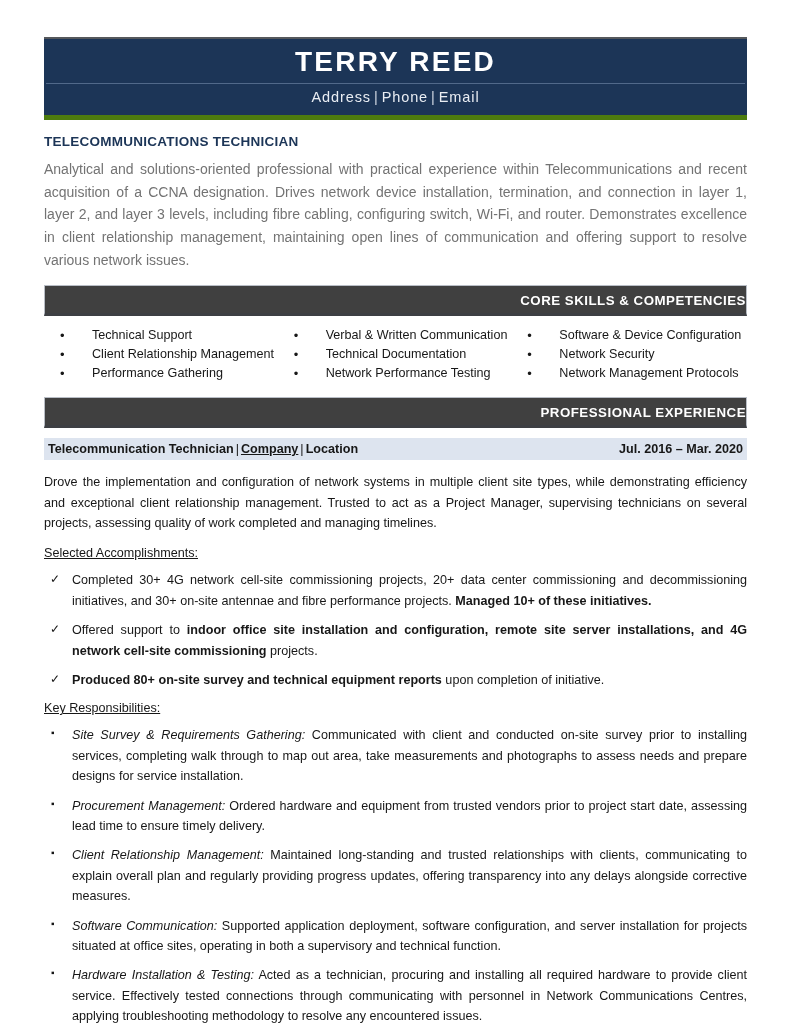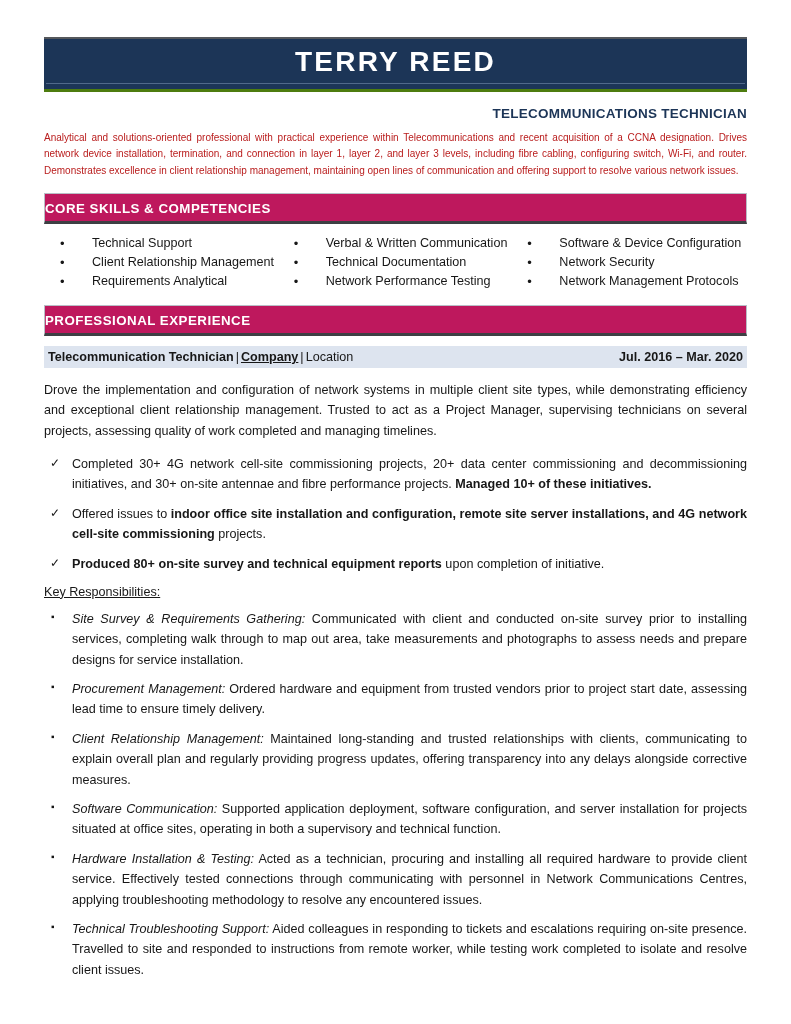--- a/index.html
+++ b/index.html
@@ -20,22 +20,22 @@
     width: 791px;
     min-height: 1024px;
     padding: 37px 44px 0 44px;
     background: #ffffff;
   }
 
   
   .name-banner {
     background: #1c3557;
     border-top: 2px solid #55585c;
-    border-bottom: 3px solid #4d7c0f;
-    padding: 8px 0 0 0;
+    border-bottom: 5px solid #4d7c0f;
+    padding: 8px 0 9px 0;
     text-align: center;
   }
   .name-title {
     font-size: 28px;
     font-weight: bold;
     color: #ffffff;
     letter-spacing: 2.2px;
     line-height: 1.08;
     margin: 0 0 6px 0;
     font-family: "Liberation Sans", sans-serif;
@@ -51,45 +51,45 @@
     letter-spacing: 0.9px;
     line-height: 1.15;
   }
   .contact-sep {
     color: #cfd7e2;
     padding: 0 3px;
   }
 
   
   .headline {
-    text-align: right;
+    text-align: left;
     font-size: 13.5px;
     font-weight: bold;
     color: #1c3557;
     letter-spacing: 0.25px;
     margin: 14px 0 9px 0;
   }
 
   
   .summary {
-    font-size: 10px;
+    font-size: 14px;
     line-height: 1.62;
     text-align: justify;
-    color: #b91c1c;
+    color: #737373;
     margin: 0 0 14px 0;
   }
 
   
   .section-bar {
-    background: #be185d;
+    background: #404040;
     border-top: 1px solid #b9bec6;
     border-left: 1px solid #b9bec6;
     border-right: 1px solid #b9bec6;
     border-bottom: 3px solid #3d3f43;
-    text-align: left;
+    text-align: right;
     padding: 5px 0 4px 0;
     margin: 0 0 10px 0;
   }
   .section-bar-label {
     color: #ffffff;
     font-size: 13.3px;
     font-weight: bold;
     letter-spacing: 0.5px;
   }
 
@@ -131,21 +131,21 @@
     display: flex;
     justify-content: space-between;
     align-items: baseline;
     padding: 4px 4px 4px 4px;
     margin: 0 0 9px 0;
     font-size: 12.6px;
   }
   .job-left { font-weight: bold; color: #171717; }
   .job-sep { font-weight: normal; padding: 0 2px; }
   .job-company { text-decoration: underline; font-weight: bold; }
-  .job-location { font-weight: normal; }
+  .job-location { font-weight: bold; }
   .job-dates { font-weight: bold; color: #171717; white-space: nowrap; }
 
   
   .job-summary {
     font-size: 12.6px;
     line-height: 1.62;
     text-align: justify;
     color: #171717;
     margin: 12px 0 13px 0;
   }
@@ -190,20 +190,23 @@
   .strong { font-weight: bold; }
 </style>
 </head>
 <body>
 
 <div class="page">
 
   <div class="name-banner">
     <div class="name-title">TERRY REED</div>
     <div class="contact-rule"></div>
+    <div class="contact-line">
+      <span>Address</span><span class="contact-sep">|</span><span>Phone</span><span class="contact-sep">|</span><span>Email</span>
+    </div>
   </div>
 
   <div class="headline">TELECOMMUNICATIONS TECHNICIAN</div>
 
   <p class="summary">Analytical and solutions-oriented professional with practical experience within Telecommunications and recent acquisition of a CCNA designation. Drives network device installation, termination, and connection in layer 1, layer 2, and layer 3 levels, including fibre cabling, configuring switch, Wi-Fi, and router. Demonstrates excellence in client relationship management, maintaining open lines of communication and offering support to resolve various network issues.</p>
 
   <div class="section-bar">
     <span class="section-bar-label">CORE SKILLS &amp; COMPETENCIES</span>
   </div>
 
@@ -212,21 +215,21 @@
       <div class="skill-item">
         <span class="skill-bullet">•</span>
         <span class="skill-text">Technical Support</span>
       </div>
       <div class="skill-item">
         <span class="skill-bullet">•</span>
         <span class="skill-text">Client Relationship Management</span>
       </div>
       <div class="skill-item">
         <span class="skill-bullet">•</span>
-        <span class="skill-text">Requirements Analytical</span>
+        <span class="skill-text">Performance Gathering</span>
       </div>
     </div>
 
     <div class="skill-col">
       <div class="skill-item">
         <span class="skill-bullet">•</span>
         <span class="skill-text">Verbal &amp; Written Communication</span>
       </div>
       <div class="skill-item">
         <span class="skill-bullet">•</span>
@@ -260,29 +263,30 @@
 
   <div class="job-row">
     <div class="job-left">
       <span>Telecommunication Technician</span><span class="job-sep">|</span><span class="job-company">Company</span><span class="job-sep">|</span><span class="job-location">Location</span>
     </div>
     <div class="job-dates">Jul. 2016 – Mar. 2020</div>
   </div>
 
   <p class="job-summary">Drove the implementation and configuration of network systems in multiple client site types, while demonstrating efficiency and exceptional client relationship management. Trusted to act as a Project Manager, supervising technicians on several projects, assessing quality of work completed and managing timelines.</p>
 
+  <div class="sub-heading">Selected Accomplishments:</div>
 
   <div class="bullet-list">
     <div class="bullet-row">
       <span class="bullet-mark">✓</span>
       <span class="bullet-body"><span>Completed 30+ 4G network cell-site commissioning projects, 20+ data center commissioning and decommissioning initiatives, and 30+ on-site antennae and fibre performance projects. </span><span class="strong">Managed 10+ of these initiatives.</span></span>
     </div>
     <div class="bullet-row">
       <span class="bullet-mark">✓</span>
-      <span class="bullet-body"><span>Offered issues to </span><span class="strong">indoor office site installation and configuration, remote site server installations, and 4G network cell-site commissioning</span><span> projects.</span></span>
+      <span class="bullet-body"><span>Offered support to </span><span class="strong">indoor office site installation and configuration, remote site server installations, and 4G network cell-site commissioning</span><span> projects.</span></span>
     </div>
     <div class="bullet-row">
       <span class="bullet-mark">✓</span>
       <span class="bullet-body"><span class="strong">Produced 80+ on-site survey and technical equipment reports</span><span> upon completion of initiative.</span></span>
     </div>
   </div>
 
   <div class="sub-heading">Key Responsibilities:</div>
 
   <div class="bullet-list">

